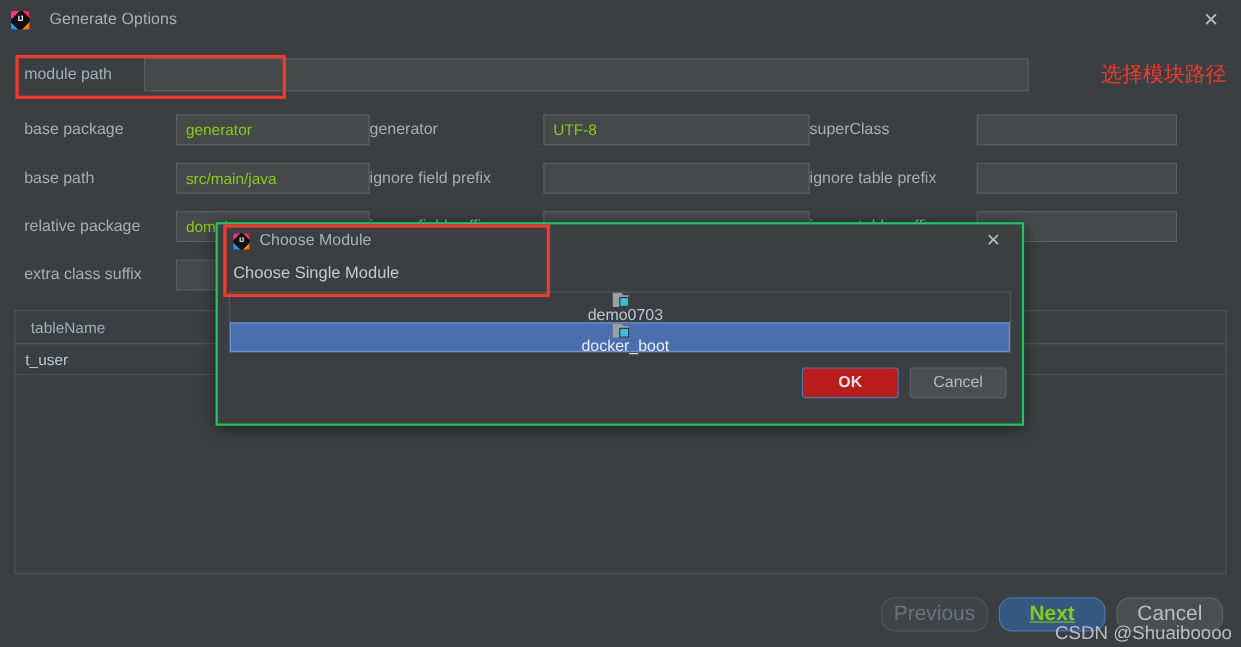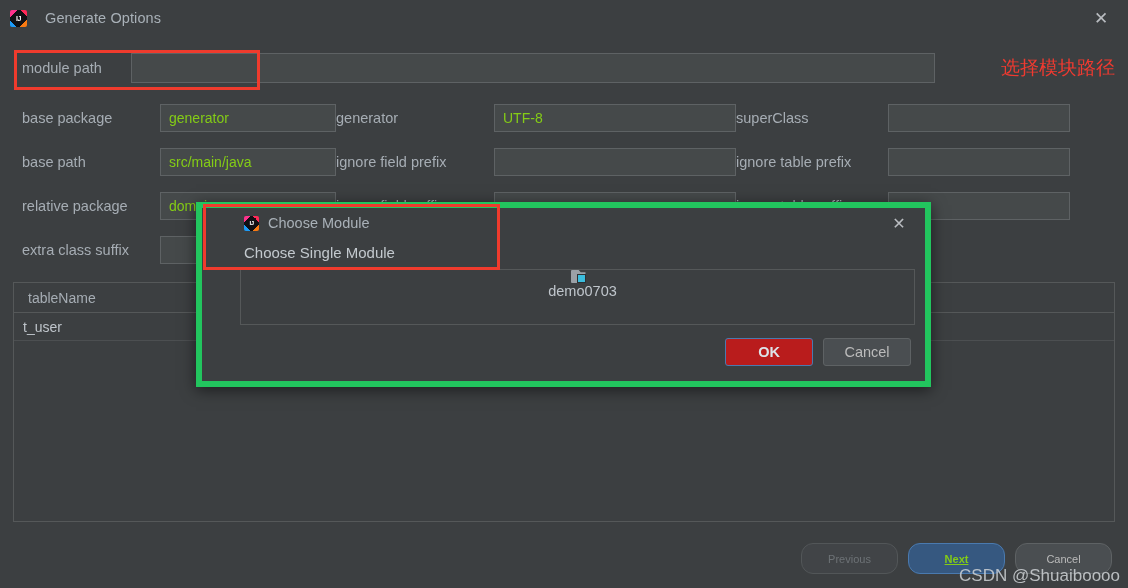--- a/index.html
+++ b/index.html
@@ -175,40 +175,39 @@
     gap: 10px;
     align-items: center;
   }
   .btn {
     height: 31px;
     min-width: 97px;
     border: 1px solid #5e6264;
     border-radius: 12px;
     background: #4a4e51;
     color: #bbbbbb;
-    font-size: 11px;
+    font-size: 19px;
     display: flex;
     align-items: center;
     justify-content: center;
     cursor: pointer;
   }
   .btn.disabled { color: #6d7276; background: #414447; border-color: #525658; }
   .btn.primary  { background: #365880; border-color: #4a7aaf; color: #84cc16; font-weight: bold; text-decoration: underline; }
 
   
   .modal {
     position: absolute;
     left: 196px;
     top: 202px;
     width: 735px;
     height: 185px;
     background: #3c3f41;
-    border: 6px solid #22c55e;
+    border: 2px solid #22c55e;
     box-shadow: 0 3px 14px rgba(0,0,0,.55);
-    padding-left: 28px;
   }
   .modal-titlebar {
     height: 30px;
     display: flex;
     align-items: center;
     padding-left: 14px;
     position: relative;
   }
   .modal-title {
     font-size: 14.5px;
@@ -391,20 +390,24 @@
     <span class="modal-close">✕</span>
   </div>
 
   <div class="modal-subtitle">Choose Single Module</div>
 
   <div class="module-list">
     <div class="module-item">
       <span class="folder-icon"></span>
       <span>demo0703</span>
     </div>
+    <div class="module-item selected">
+      <span class="folder-icon"></span>
+      <span>docker_boot</span>
+    </div>
   </div>
 
   <div class="modal-footer">
     <div class="mbtn ok">OK</div>
     <div class="mbtn cancel">Cancel</div>
   </div>
 </div>
 
 <div class="redbox" id="redbox-modulepath"></div>
 <div class="redbox" id="redbox-choose"></div>

